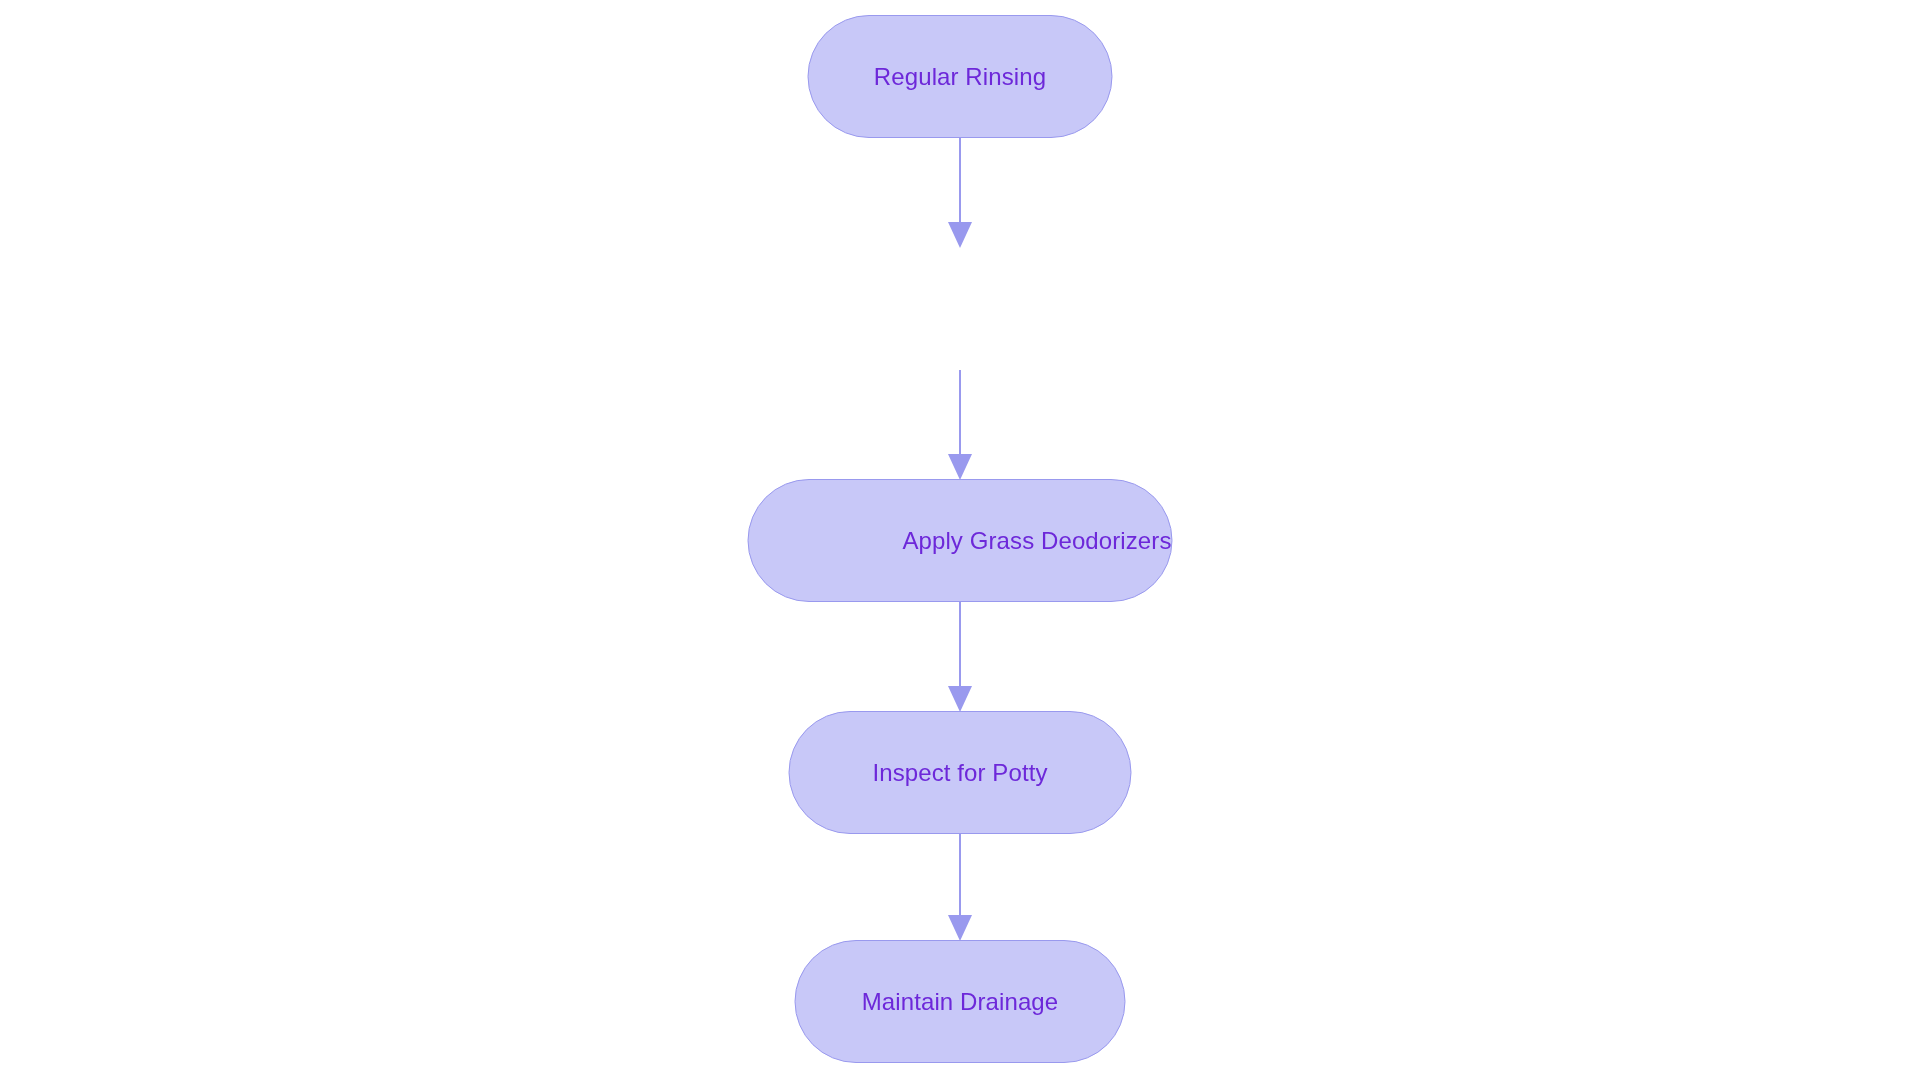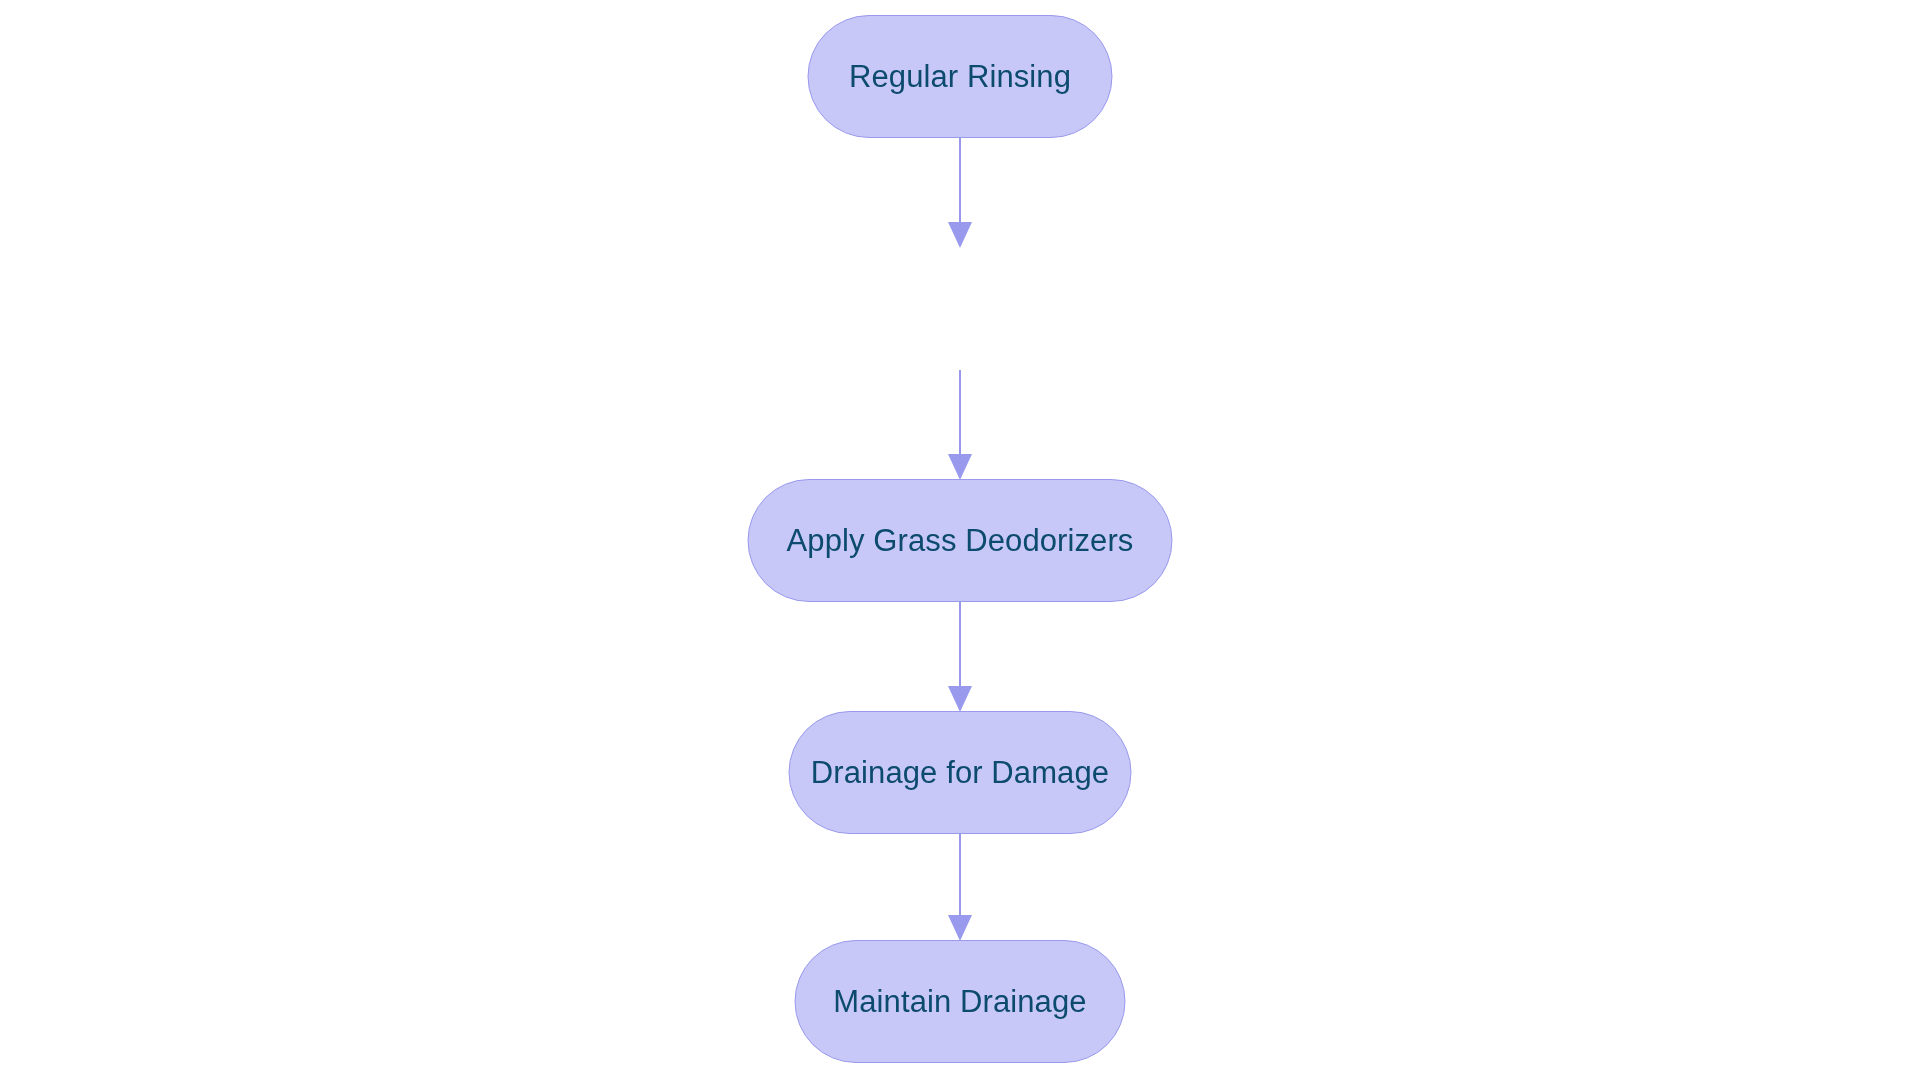--- a/index.html
+++ b/index.html
@@ -32,32 +32,32 @@
     display: flex;
     align-items: center;
     justify-content: center;
     background: #c8c8f8;
     border: 1.6px solid #9999ee;
     border-radius: 62px;
     white-space: nowrap;
   }
 
   .flow-node-label {
-    font-size: 31px;
+    font-size: 24px;
     font-weight: 400;
-    color: #0c4a6e;
+    color: #6d28d9;
     letter-spacing: 0.1px;
     line-height: 1;
     user-select: none;
   }
 
   
   .w-1 { width: 305px; }
   .w-2 { width: 392px; }
-  .w-3 { width: 425px; }
+  .w-3 { width: 425px; justify-content: flex-end; }
   .w-4 { width: 343px; }
   .w-5 { width: 331px; }
 
   
   .y-1 { top: 15px;  }
   .y-2 { top: 247px; }
   .y-3 { top: 479px; }
   .y-4 { top: 711px; }
   .y-5 { top: 940px; align-items: center; }
 
@@ -121,21 +121,21 @@
   <div class="flow-node w-3 y-3">
     <span class="flow-node-label">Apply Grass Deodorizers</span>
   </div>
 
   <div class="flow-edge e-3">
     <div class="edge-stem"></div>
     <div class="edge-head"></div>
   </div>
 
   <div class="flow-node w-4 y-4">
-    <span class="flow-node-label">Drainage for Damage</span>
+    <span class="flow-node-label">Inspect for Potty</span>
   </div>
 
   <div class="flow-edge e-4">
     <div class="edge-stem"></div>
     <div class="edge-head"></div>
   </div>
 
   <div class="flow-node w-5 y-5">
     <span class="flow-node-label">Maintain Drainage</span>
   </div>

